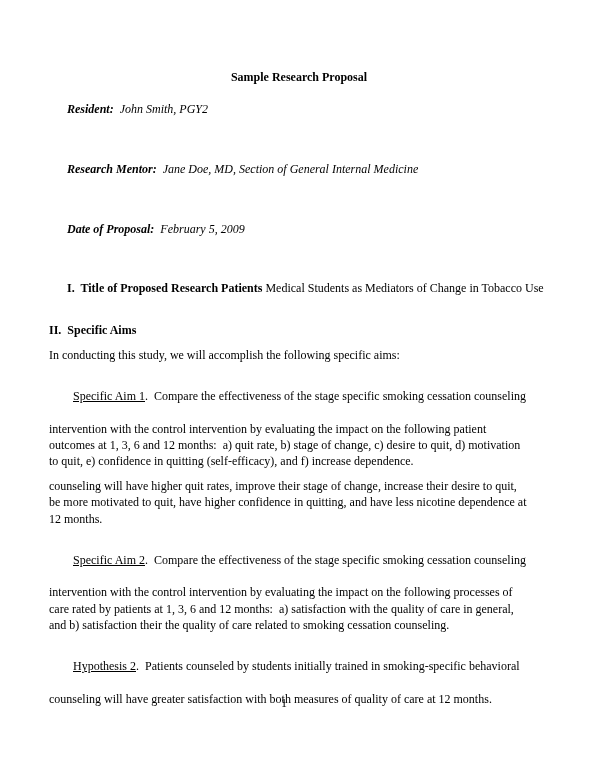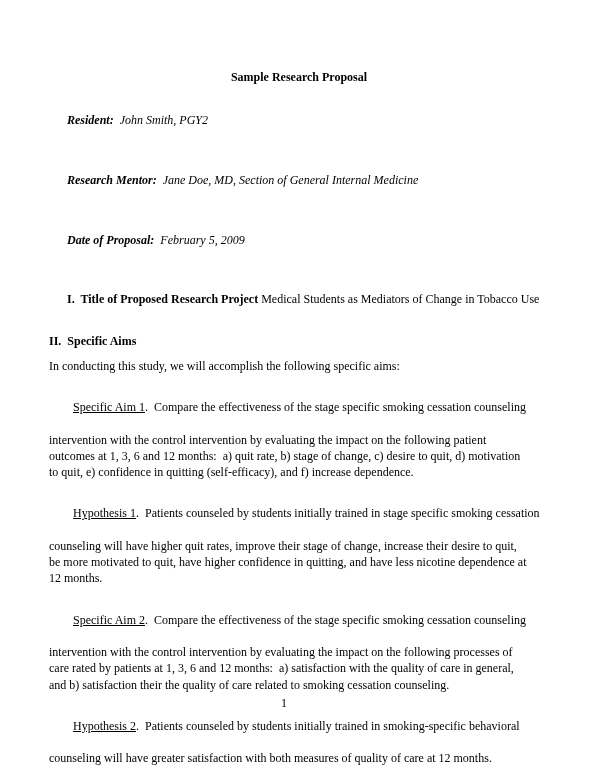--- a/index.html
+++ b/index.html
@@ -28,21 +28,20 @@
   }
   .line {
     white-space: pre;
     line-height: 16.2px;
   }
   .para { margin-bottom: 9px; }
   .meta-line { margin-bottom: 11px; font-style: italic; }
   .doc-title {
     align-self: center;
     font-weight: bold;
-    margin-bottom: 11px;
   }
   .heading {
     font-weight: bold;
     margin-bottom: 9px;
   }
   .b { font-weight: bold; }
   .u { text-decoration: underline; }
   .page-number {
     position: absolute;
     left: 0;
@@ -64,40 +63,37 @@
       <span class="b">Resident:</span><span>  John Smith, PGY2</span>
     </div>
     <div class="line meta-line">
       <span class="b">Research Mentor:</span><span>  Jane Doe, MD, Section of General Internal Medicine</span>
     </div>
     <div class="line meta-line">
       <span class="b">Date of Proposal:</span><span>  February 5, 2009</span>
     </div>
 
     <div class="line para">
-      <span class="b">I.  Title of Proposed Research Project</span><span> Medical Students as Mediators of Change in Tobacco Use</span>
+      <span class="b">I.  Title of Proposed Research Patients</span><span> Medical Students as Mediators of Change in Tobacco Use</span>
     </div>
 
     <div class="line heading">II.  Specific Aims</div>
 
     <div class="line para">In conducting this study, we will accomplish the following specific aims:</div>
 
     <div class="para">
       <div class="line">
         <span class="u">Specific Aim 1</span><span>.  Compare the effectiveness of the stage specific smoking cessation counseling</span>
       </div>
       <div class="line">intervention with the control intervention by evaluating the impact on the following patient</div>
       <div class="line">outcomes at 1, 3, 6 and 12 months:  a) quit rate, b) stage of change, c) desire to quit, d) motivation</div>
       <div class="line">to quit, e) confidence in quitting (self-efficacy), and f) increase dependence.</div>
     </div>
 
     <div class="para">
-      <div class="line">
-        <span class="u">Hypothesis 1</span><span>.  Patients counseled by students initially trained in stage specific smoking cessation</span>
-      </div>
       <div class="line">counseling will have higher quit rates, improve their stage of change, increase their desire to quit,</div>
       <div class="line">be more motivated to quit, have higher confidence in quitting, and have less nicotine dependence at</div>
       <div class="line">12 months.</div>
     </div>
 
     <div class="para">
       <div class="line">
         <span class="u">Specific Aim 2</span><span>.  Compare the effectiveness of the stage specific smoking cessation counseling</span>
       </div>
       <div class="line">intervention with the control intervention by evaluating the impact on the following processes of</div>

